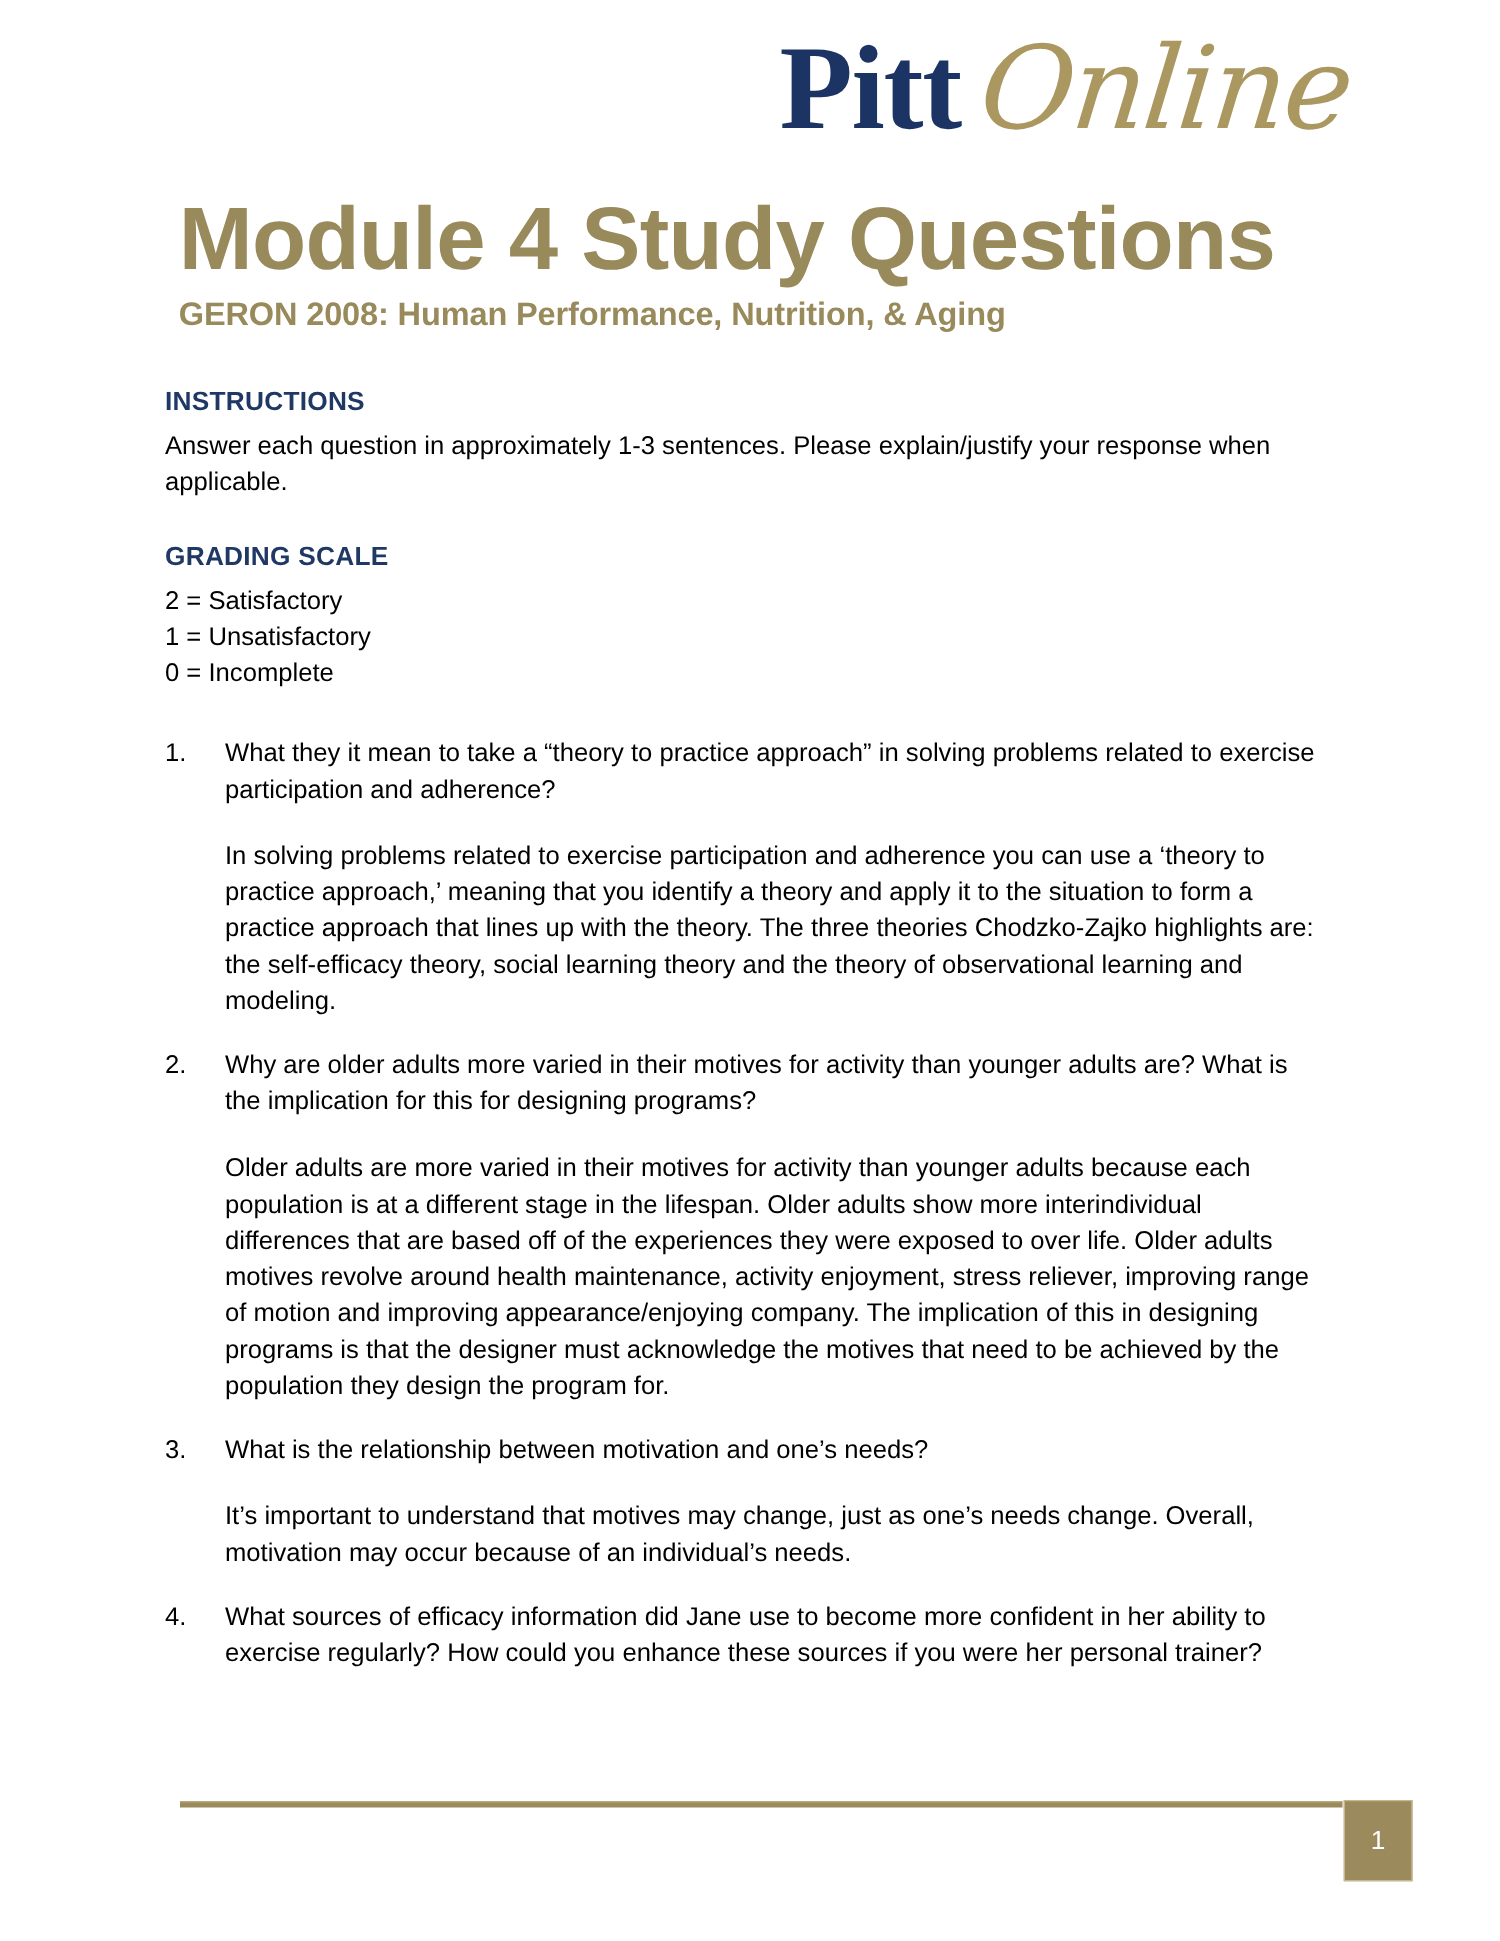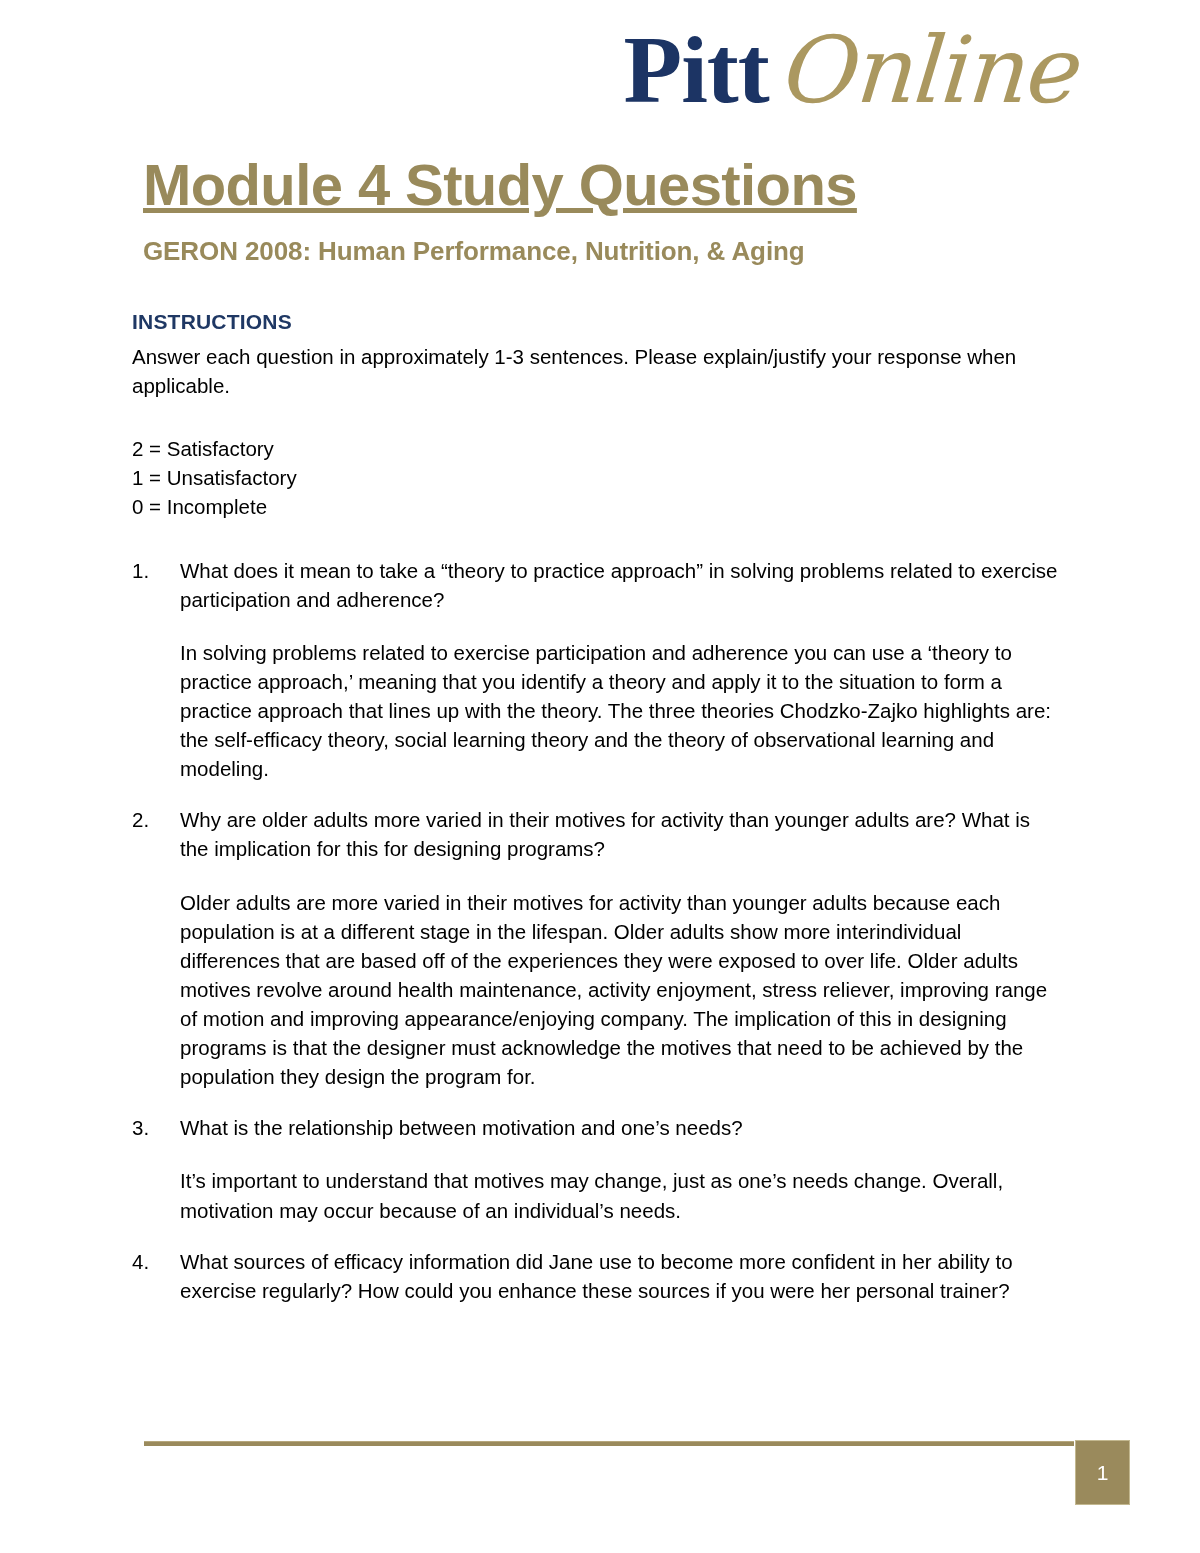--- a/index.html
+++ b/index.html
@@ -49,26 +49,25 @@
     margin-left: 16px;
     letter-spacing: -2px;
     transform: skewX(-6deg);
   }
 
   
   .doc-title {
     position: absolute;
     left: 143px;
     top: 155px;
-    font-size: 58px;
+    font-size: 71px;
     font-weight: bold;
     color: #998a5b;
     letter-spacing: -0.6px;
     line-height: 1.05;
-    text-decoration: underline;
   }
   .doc-subtitle {
     position: absolute;
     left: 143px;
     top: 236px;
     font-size: 26px;
     font-weight: bold;
     color: #998a5b;
     letter-spacing: -0.1px;
   }
@@ -175,31 +174,32 @@
   <div class="doc-title">Module 4 Study Questions</div>
   <div class="doc-subtitle">GERON 2008: Human Performance, Nutrition, &amp; Aging</div>
 
   <div class="content">
 
     <h2 class="section-head">INSTRUCTIONS</h2>
     <p class="body-text">Answer each question in approximately 1-3 sentences. Please explain/justify your response when applicable.</p>
 
     <div class="block-gap-lg"></div>
 
+    <h2 class="section-head">GRADING SCALE</h2>
     <div class="scale-line">2 = Satisfactory</div>
     <div class="scale-line">1 = Unsatisfactory</div>
     <div class="scale-line">0 = Incomplete</div>
 
     <div class="block-gap-lg"></div>
 
     <ol class="qlist">
 
       <li class="qitem">
         <span class="qnum">1.</span>
-        <div class="qtext">What does it mean to take a “theory to practice approach” in solving problems related to exercise participation and adherence?</div>
+        <div class="qtext">What they it mean to take a “theory to practice approach” in solving problems related to exercise participation and adherence?</div>
         <div class="answer">In solving problems related to exercise participation and adherence you can use a ‘theory to practice approach,’ meaning that you identify a theory and apply it to the situation to form a practice approach that lines up with the theory. The three theories Chodzko-Zajko highlights are: the self-efficacy theory, social learning theory and the theory of observational learning and modeling.</div>
       </li>
 
       <div class="block-gap-md"></div>
 
       <li class="qitem">
         <span class="qnum">2.</span>
         <div class="qtext">Why are older adults more varied in their motives for activity than younger adults are? What is the implication for this for designing programs?</div>
         <div class="answer">Older adults are more varied in their motives for activity than younger adults because each population is at a different stage in the lifespan. Older adults show more interindividual differences that are based off of the experiences they were exposed to over life. Older adults motives revolve around health maintenance, activity enjoyment, stress reliever, improving range of motion and improving appearance/enjoying company. The implication of this in designing programs is that the designer must acknowledge the motives that need to be achieved by the population they design the program for.</div>
       </li>

